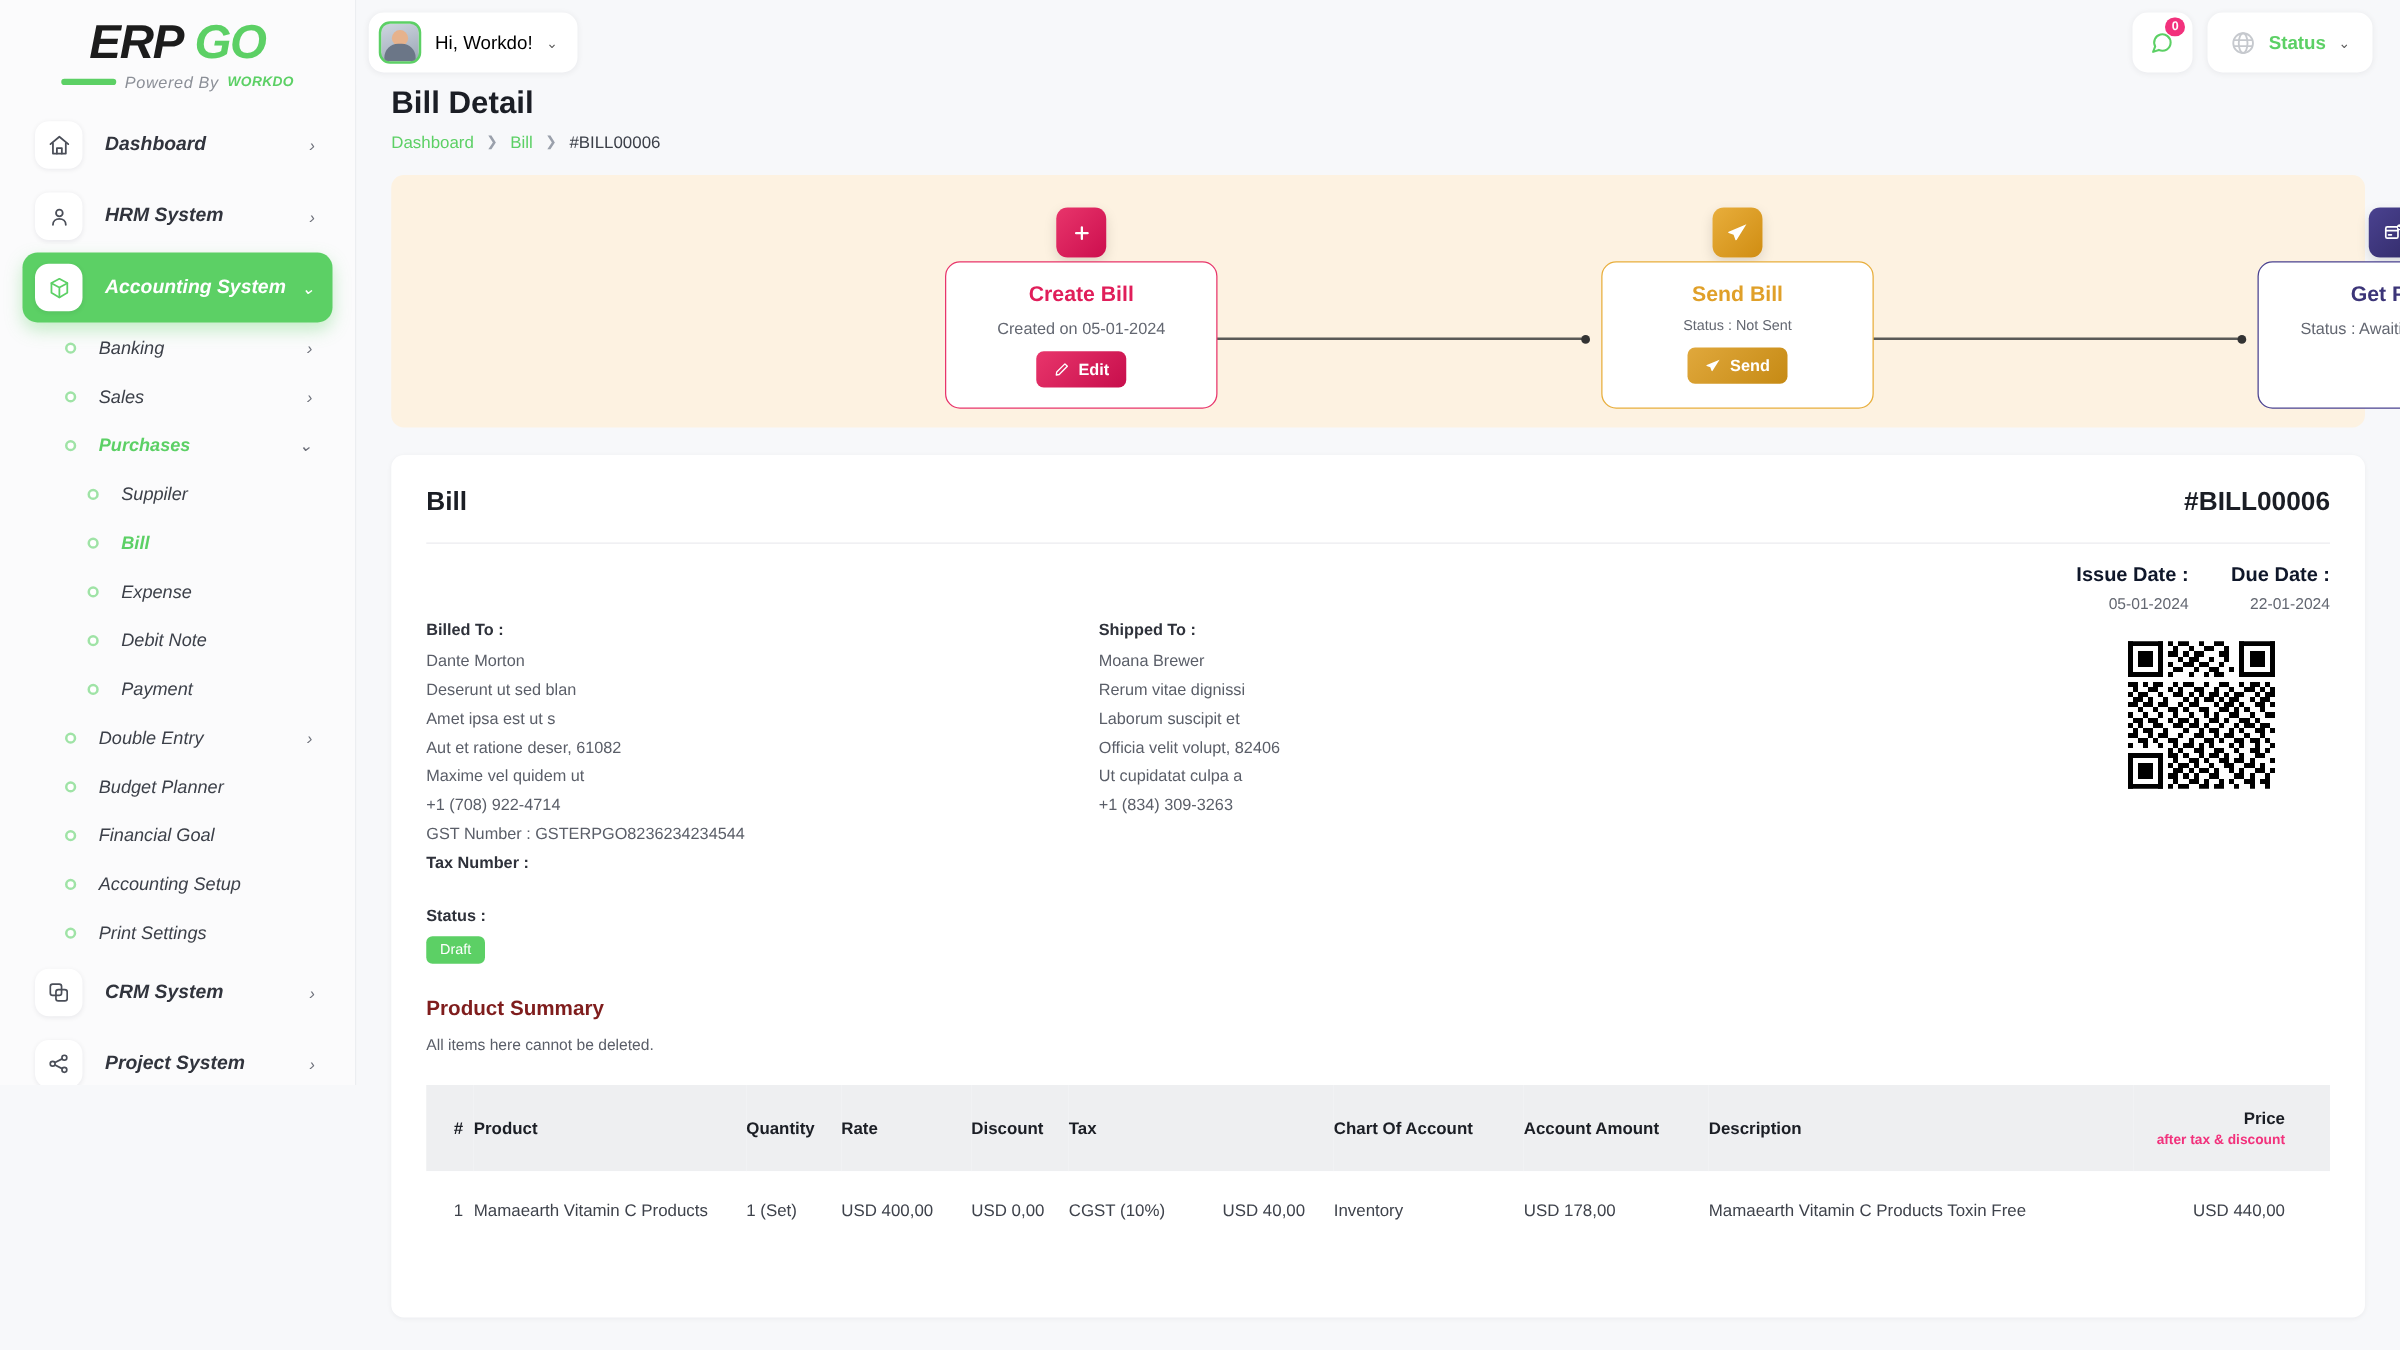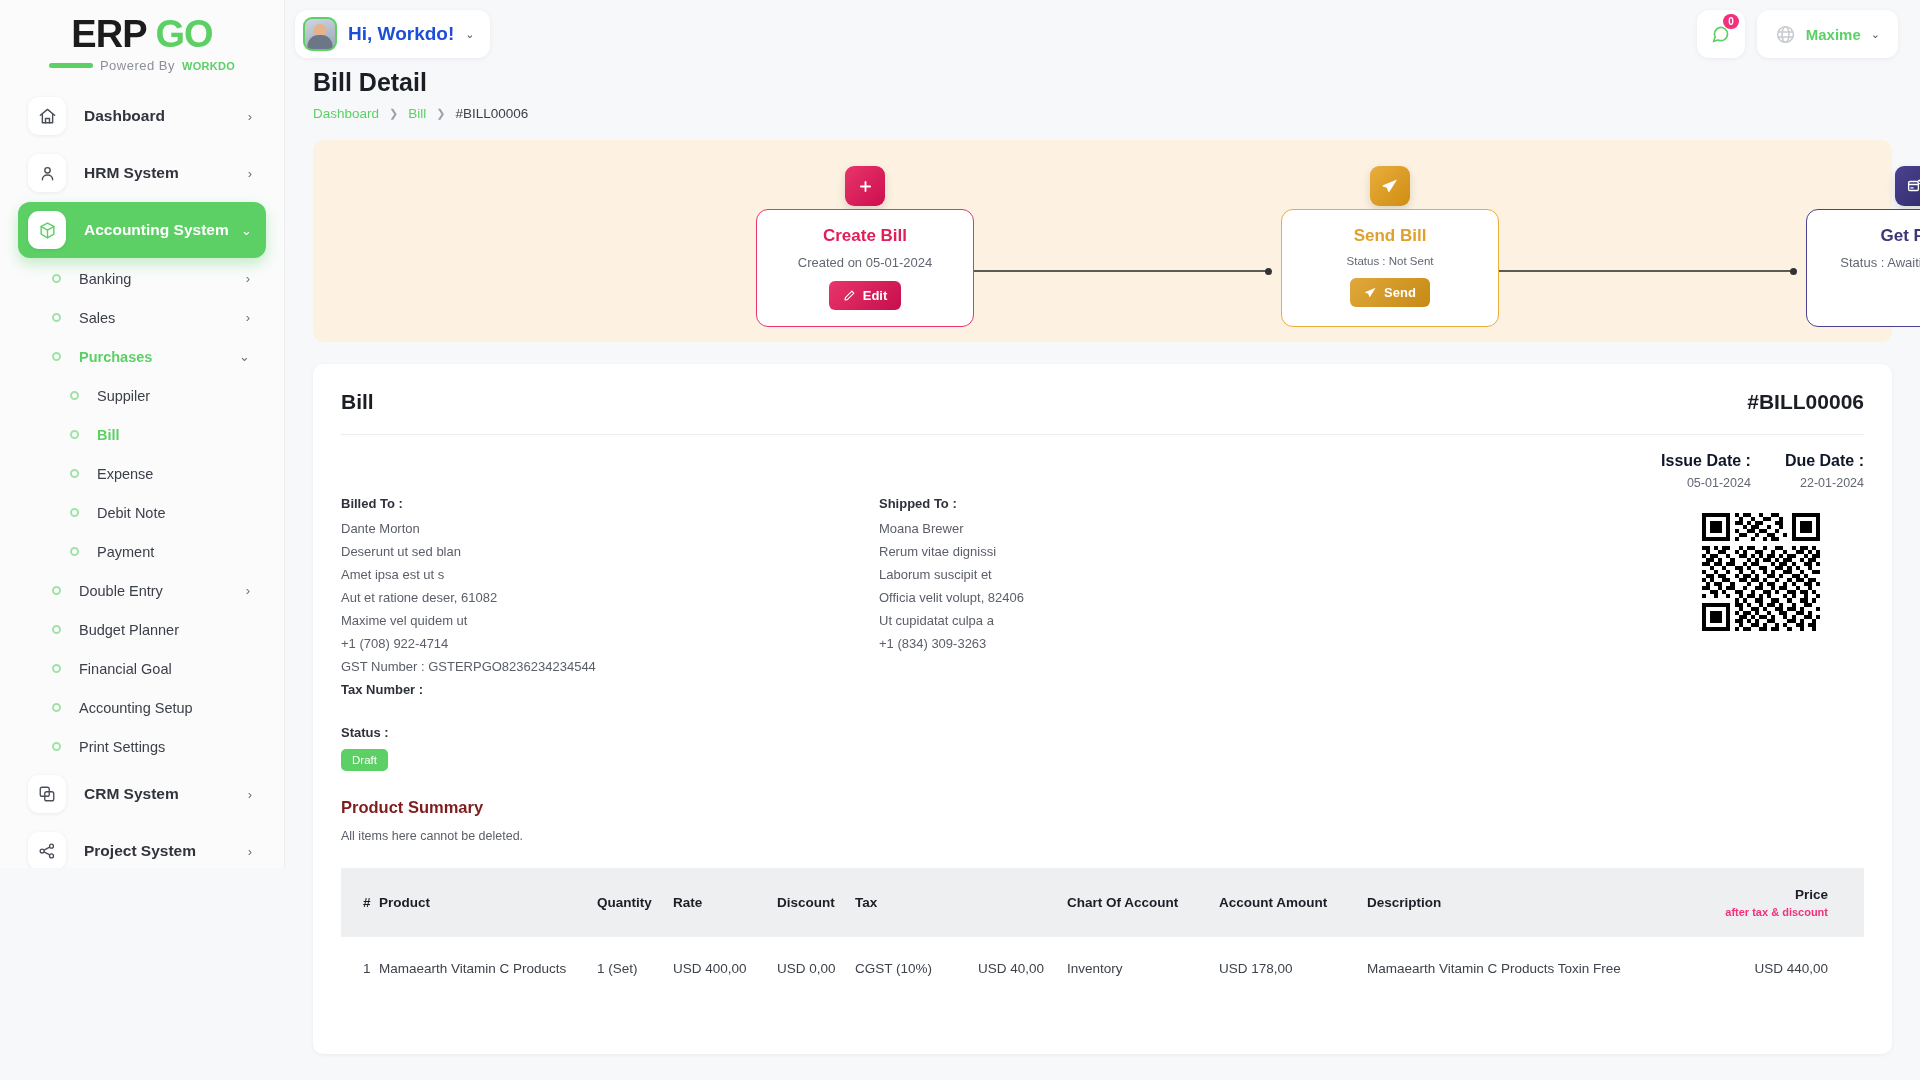--- a/index.html
+++ b/index.html
@@ -12,20 +12,21 @@
   .app { position: relative; width: 1920px; height: 1080px; display: flex; }
 
   
   .sidebar {
     width: 285px; height: 868px;
     background: #fbfbfc;
     border-right: 1px solid #eceef1;
     display: flex; flex-direction: column;
     flex: 0 0 285px;
     overflow: hidden;
+    font-style: italic;
   }
   .logo-wrap {
     height: 78px;
     display: flex; align-items: center; justify-content: center;
     flex-direction: column;
     padding-top: 10px;
   }
   .logo-main { display: flex; align-items: center; font-size: 38px; font-weight: 800; letter-spacing: -1px; line-height: 1; }
   .logo-erp { color: #1c1c1c; }
   .logo-go { color: #5cd065; margin-left: 9px; }
@@ -99,21 +100,21 @@
     position: relative; flex: 0 0 34px;
   }
   .avatar::before {
     content:""; position:absolute; left:50%; top:5px; transform:translateX(-50%);
     width:13px; height:13px; border-radius:50%; background:#e6b28c;
   }
   .avatar::after {
     content:""; position:absolute; left:50%; bottom:0; transform:translateX(-50%);
     width:25px; height:14px; border-radius:11px 11px 0 0; background:#6b7687;
   }
-  .user-chip .uname { font-size: 19px; color: #1d4ed8; font-weight: 700; }
+  .user-chip .uname { font-size: 15px; color: #000000; font-weight: 400; }
   .user-chip .chev { font-size: 11px; color: #555; }
 
   .topbar-right { margin-left: auto; display: flex; align-items: center; gap: 12px; }
   .icon-btn {
     width: 48px; height: 48px; border-radius: 12px; background: #fff;
     box-shadow: 0 1px 5px rgba(20,20,40,.06);
     display: flex; align-items: center; justify-content: center;
     position: relative; cursor: pointer;
   }
   .badge {
@@ -394,21 +395,21 @@
               <path d="M20 11.5a7.5 7.5 0 01-10.8 6.7L4 20l1.9-5A7.5 7.5 0 1120 11.5z"></path>
             </svg>
           <span class="badge">0</span>
         </div>
         <div class="lang-btn">
           <svg width="21" height="21" viewBox="0 0 24 24" fill="none" stroke="#c6c9ce" stroke-width="1.7">
               <circle cx="12" cy="12" r="9"></circle>
               <ellipse cx="12" cy="12" rx="4" ry="9"></ellipse>
               <path d="M3.3 9.2h17.4M3.3 14.8h17.4"></path>
             </svg>
-          <span class="lname">Maxime</span>
+          <span class="lname">Status</span>
           <span class="chev">⌄</span>
         </div>
       </div>
     </header>
 
     <div class="content">
 
       <h1 class="page-title">Bill Detail</h1>
 
       <div class="breadcrumb">

